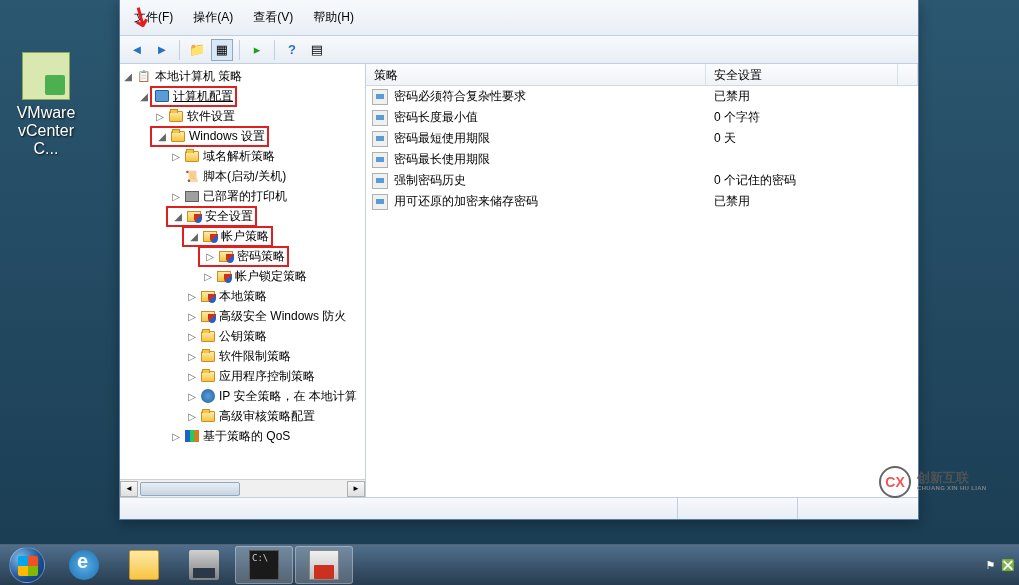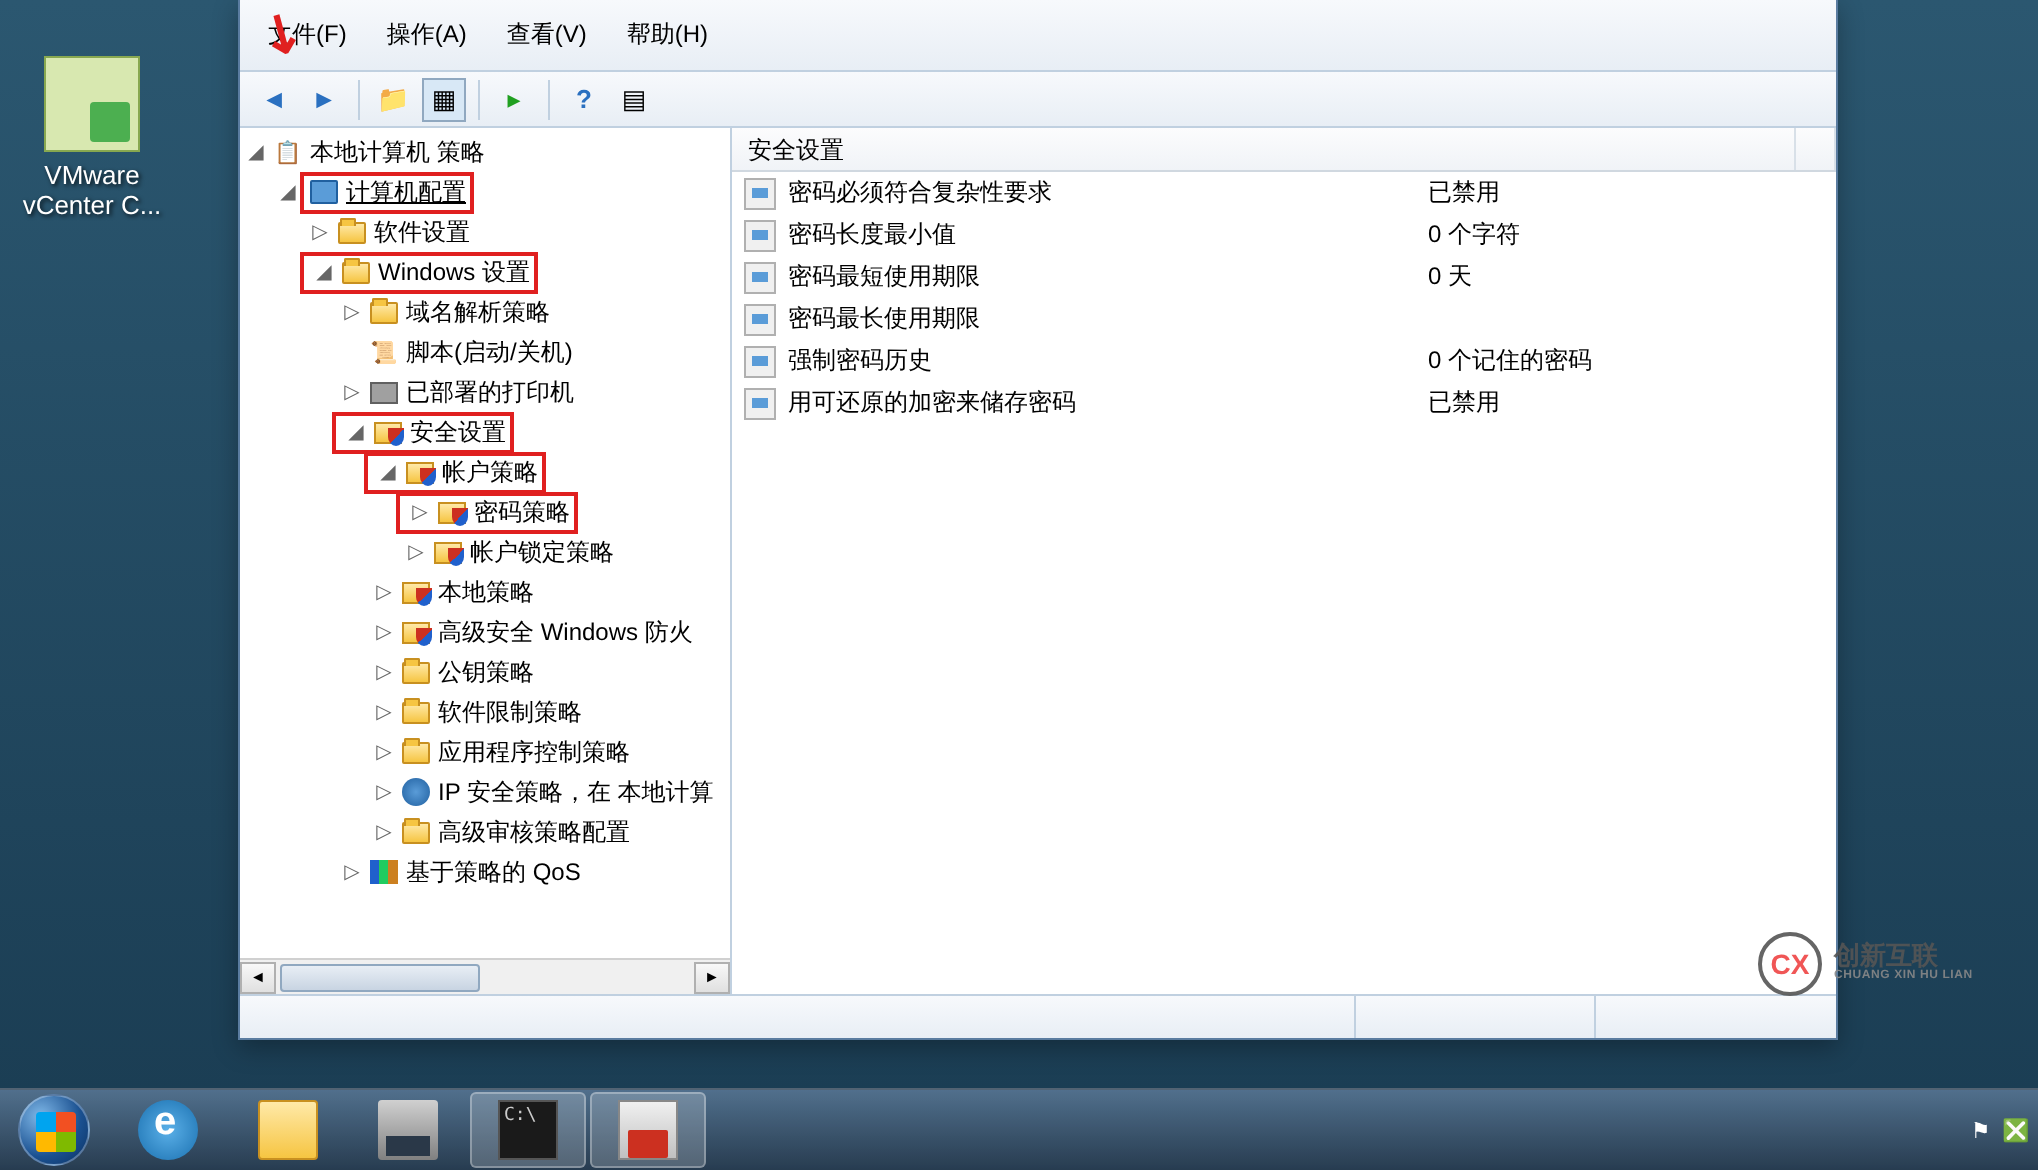--- a/index.html
+++ b/index.html
@@ -1,18 +1,18 @@
 <!DOCTYPE html>
 <html><head>
 <meta charset="utf-8">
 <style>
 * { margin: 0; padding: 0; box-sizing: border-box; font-family: "Microsoft YaHei", "Segoe UI", Tahoma, sans-serif; }
 body { width: 1019px; height: 585px; background: linear-gradient(to bottom, #2b5770, #1a3c52); overflow: hidden; position: relative; }
 .desktop { position: absolute; top: 0; left: 0; right: 0; bottom: 41px; }
-.desktop-icon { position: absolute; left: 8px; top: 28px; width: 76px; text-align: center; color: #fff; font-size: 13px; text-shadow: 1px 1px 2px rgba(0,0,0,0.8); cursor: pointer; }
+.desktop-icon { position: absolute; left: 8px; top: 52px; width: 76px; text-align: center; color: #fff; font-size: 16px; text-shadow: 1px 1px 2px rgba(0,0,0,0.8); cursor: pointer; }
 .desktop-icon .ico { width: 48px; height: 48px; margin: 0 auto 4px; background: #d8e8b0; border: 1px solid #88a850; position: relative; }
 .desktop-icon .ico::after { content: ""; position: absolute; bottom: 4px; right: 4px; width: 20px; height: 20px; background: #4caf50; border-radius: 2px; }
 .window { position: absolute; left: 119px; top: 0; width: 800px; height: 520px; background: #fff; border: 1px solid #5a7ca0; border-top: none; box-shadow: 0 4px 12px rgba(0,0,0,0.3); display: flex; flex-direction: column; }
 .menubar { height: 36px; background: linear-gradient(to bottom, #f7f9fc, #e8eef5); border-bottom: 1px solid #c0d0e0; display: flex; align-items: center; padding: 0 4px; font-size: 12px; }
 .menubar span { padding: 2px 10px; cursor: pointer; }
 .toolbar { height: 28px; background: linear-gradient(to bottom, #f7f9fc, #e8eef5); border-bottom: 1px solid #c0d0e0; display: flex; align-items: center; padding: 0 6px; gap: 3px; }
 .tbtn { width: 22px; height: 22px; display: flex; align-items: center; justify-content: center; border: 1px solid transparent; cursor: pointer; font-size: 13px; }
 .tsep { width: 1px; height: 20px; background: #c0d0e0; margin: 0 3px; }
 .content { flex: 1; display: flex; overflow: hidden; }
 .tree-pane { width: 246px; border-right: 1px solid #c0d0e0; position: relative; overflow: hidden; display: flex; flex-direction: column; }
@@ -278,20 +278,21 @@
           <div class="h-sb-btn">◄</div>
           <div class="h-sb-track">
               <div class="h-sb-thumb"></div>
             </div>
           <div class="h-sb-btn">►</div>
         </div>
       </div>
 
       <div class="list-pane">
         <div class="list-header">
+          <div class="col col-policy">策略</div>
           <div class="col col-setting">安全设置</div>
           <div class="col" style="width:20px;"></div>
         </div>
         <div class="list-body">
           <div class="list-row">
             <div class="col-policy">
                 <span class="policy-icon"></span>
                 <span>密码必须符合复杂性要求</span>
               </div>
             <div class="col-setting">已禁用</div>

